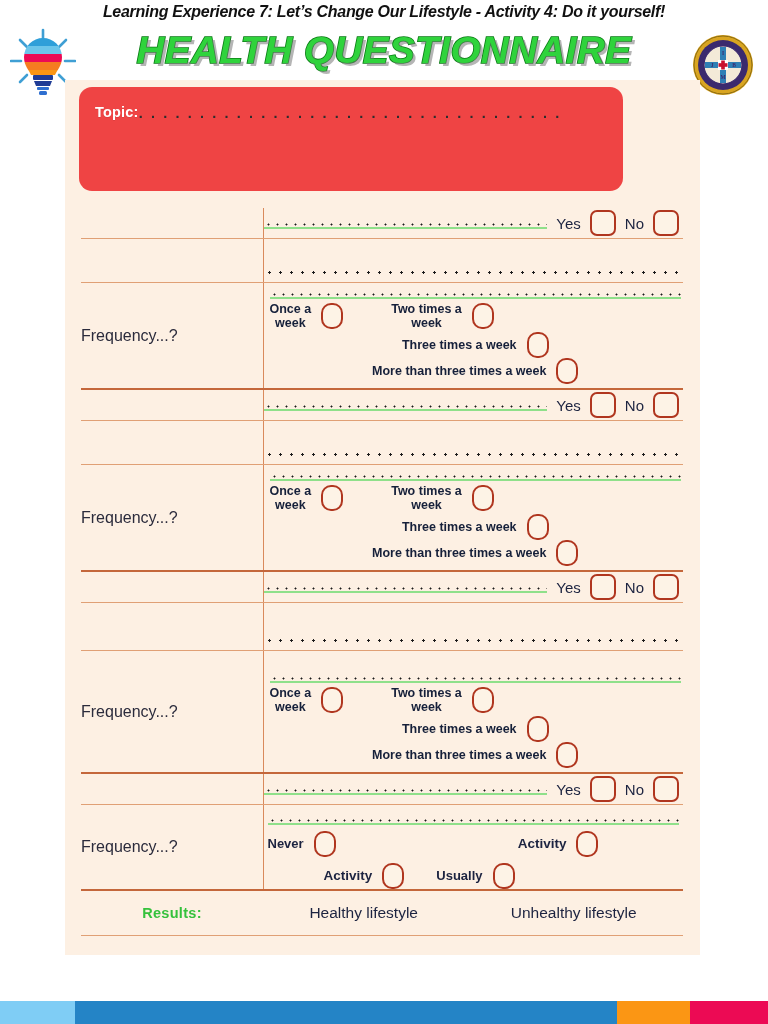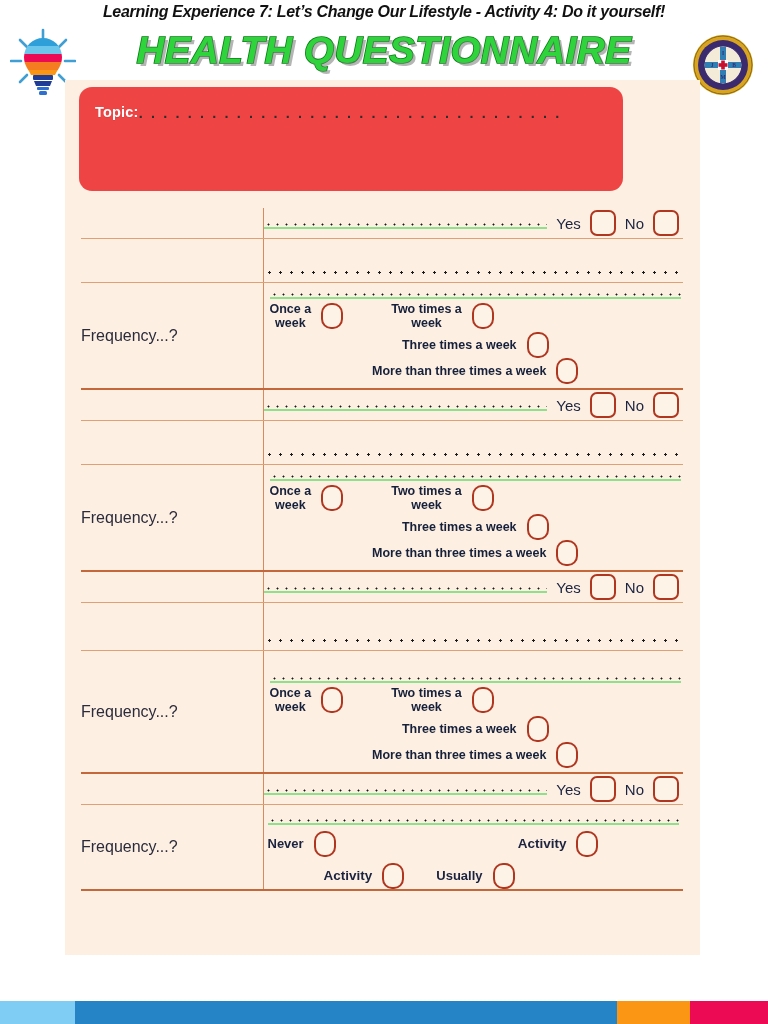--- a/index.html
+++ b/index.html
@@ -459,20 +459,29 @@
               <span class="sp2"></span>
               <div class="fopt">
                 <span class="t">Usually</span>
                 <span class="oval"></span>
               </div>
             </div>
           </div>
         </td>
       </tr>
 
+      <tr>
+        <td class="res-item sep-thin">Results:</td>
+        <td class="sep-thin">
+          <div class="res-q">
+            <span class="t">Healthy lifestyle</span>
+            <span class="t">Unhealthy lifestyle</span>
+          </div>
+        </td>
+      </tr>
     </tbody>
       </table>
   </div>
 
   <div class="footbar">
     <div class="fb" style="width:75px;background:#7fcdf5"></div>
     <div class="fb" style="width:542px;background:#2484c6"></div>
     <div class="fb" style="width:73px;background:#fb9614"></div>
     <div class="fb" style="width:78px;background:#ec0a54"></div>
   </div>

